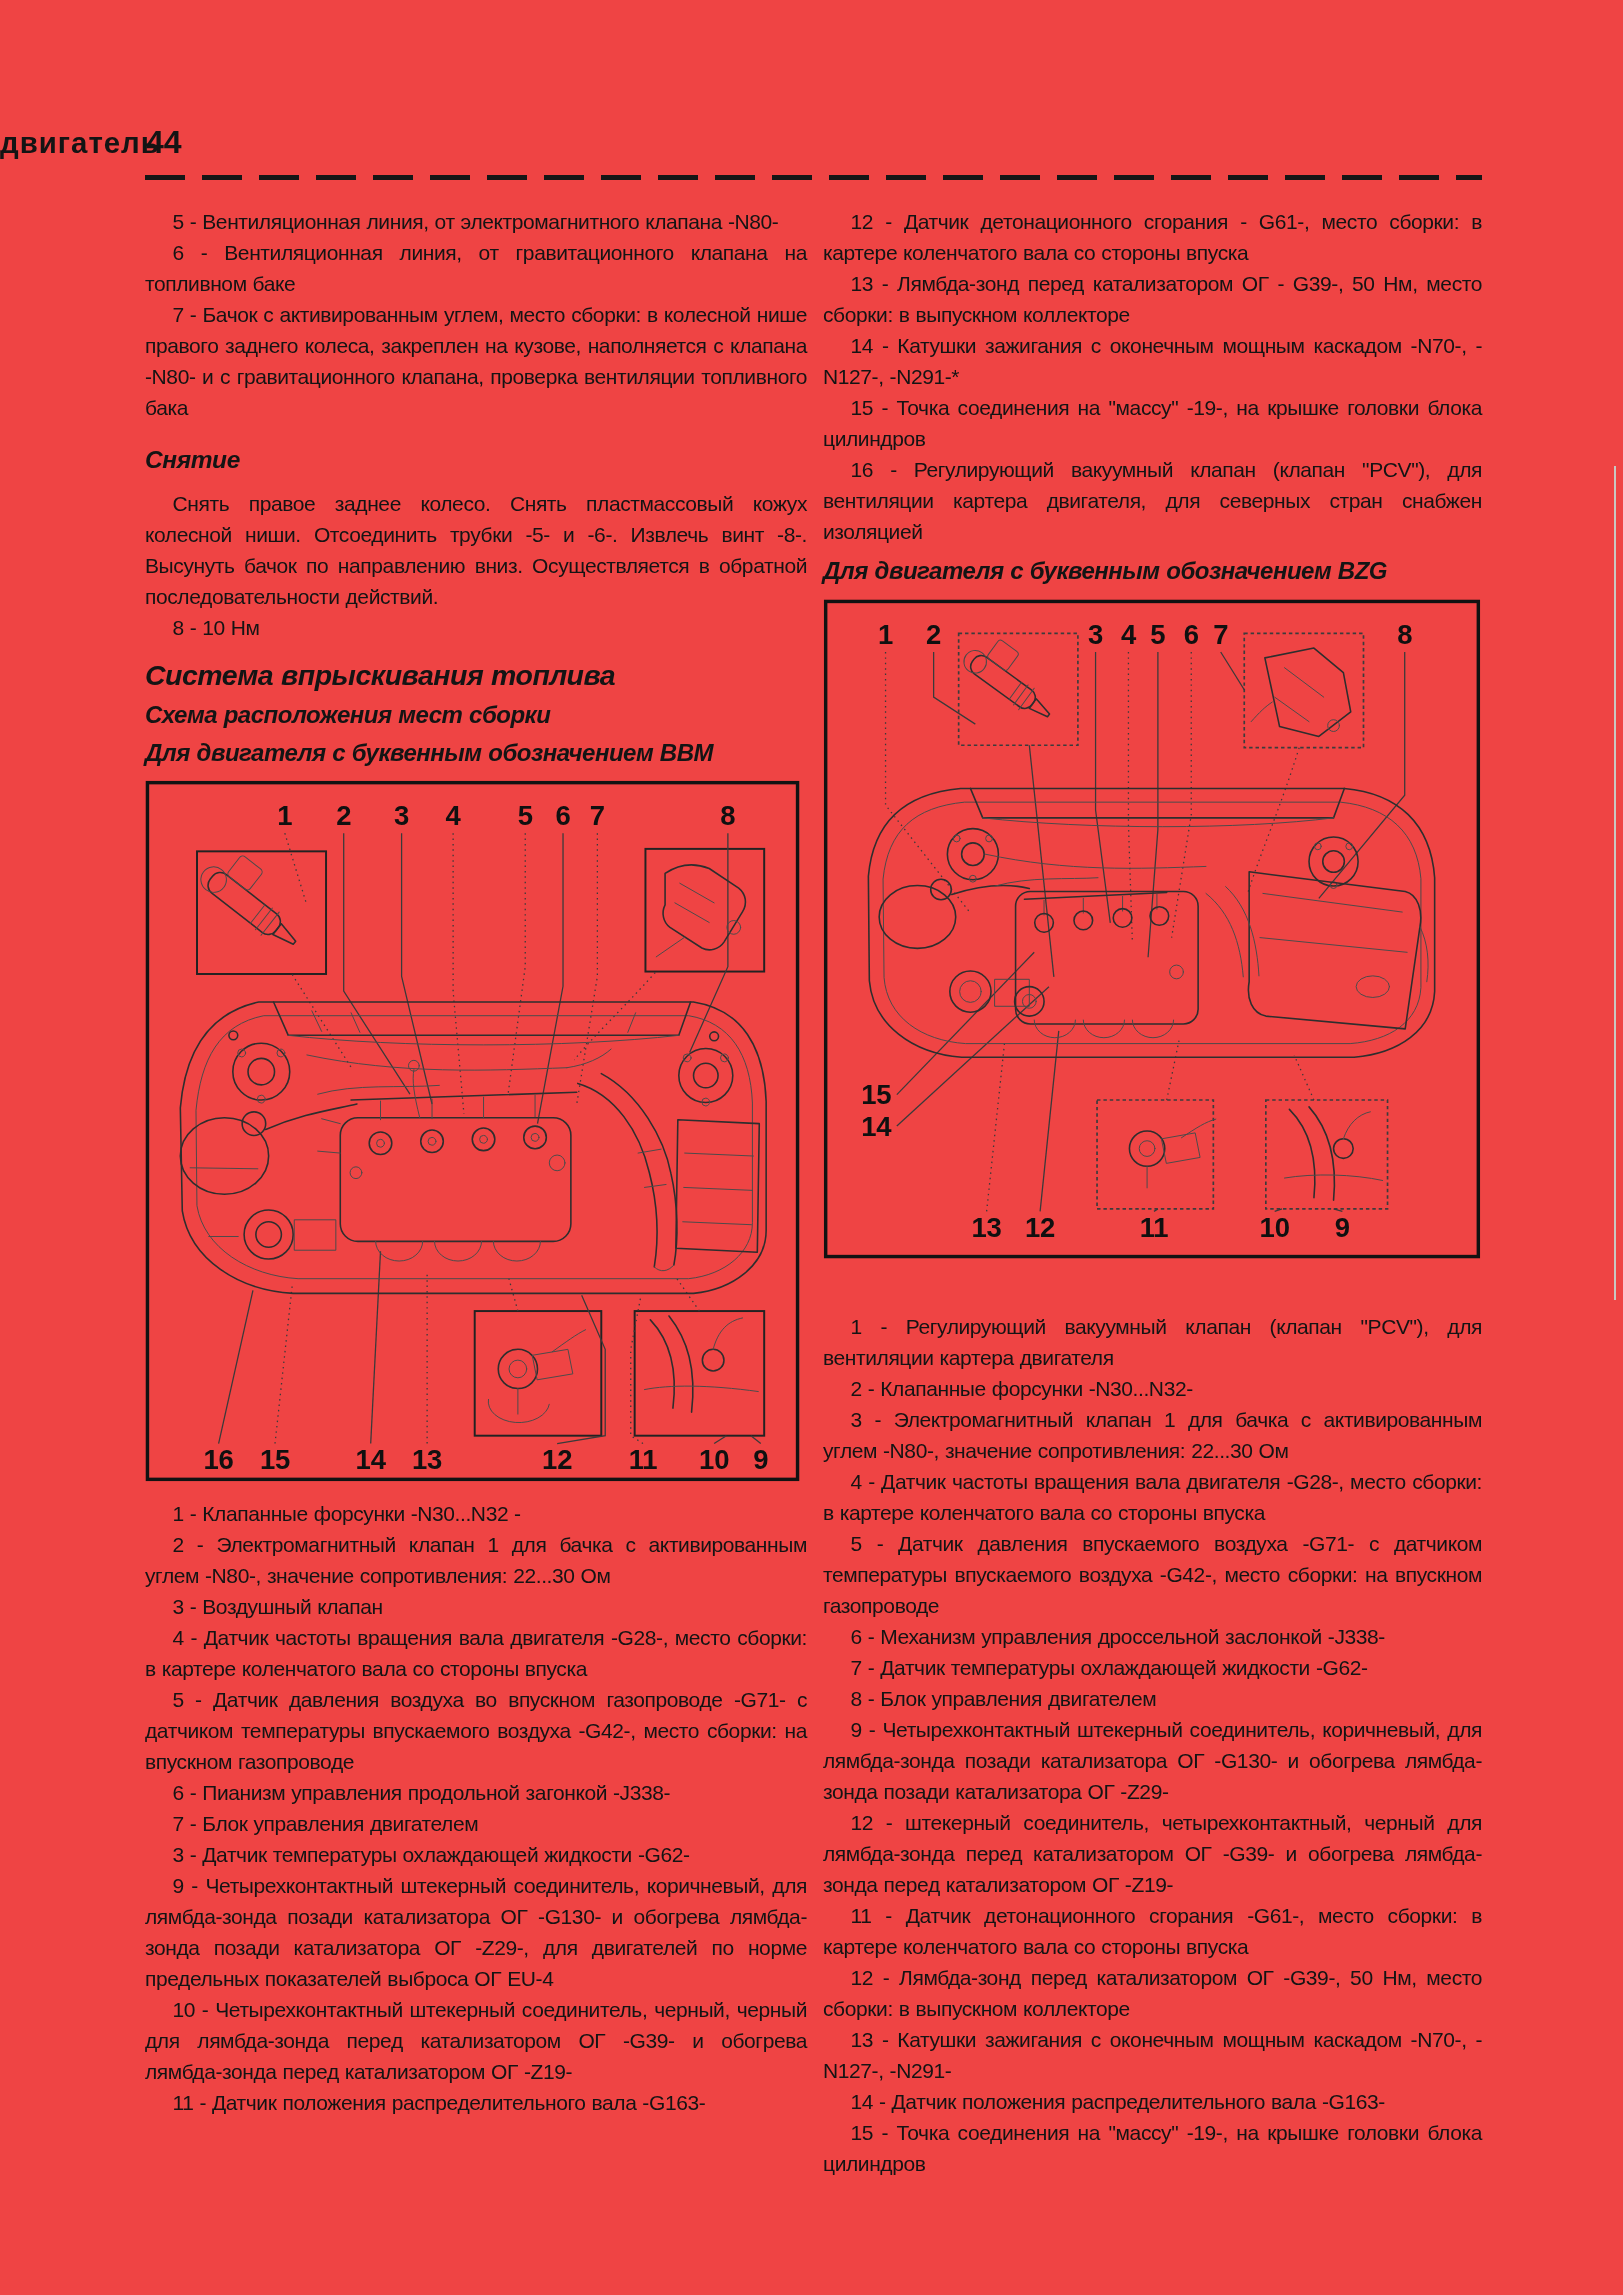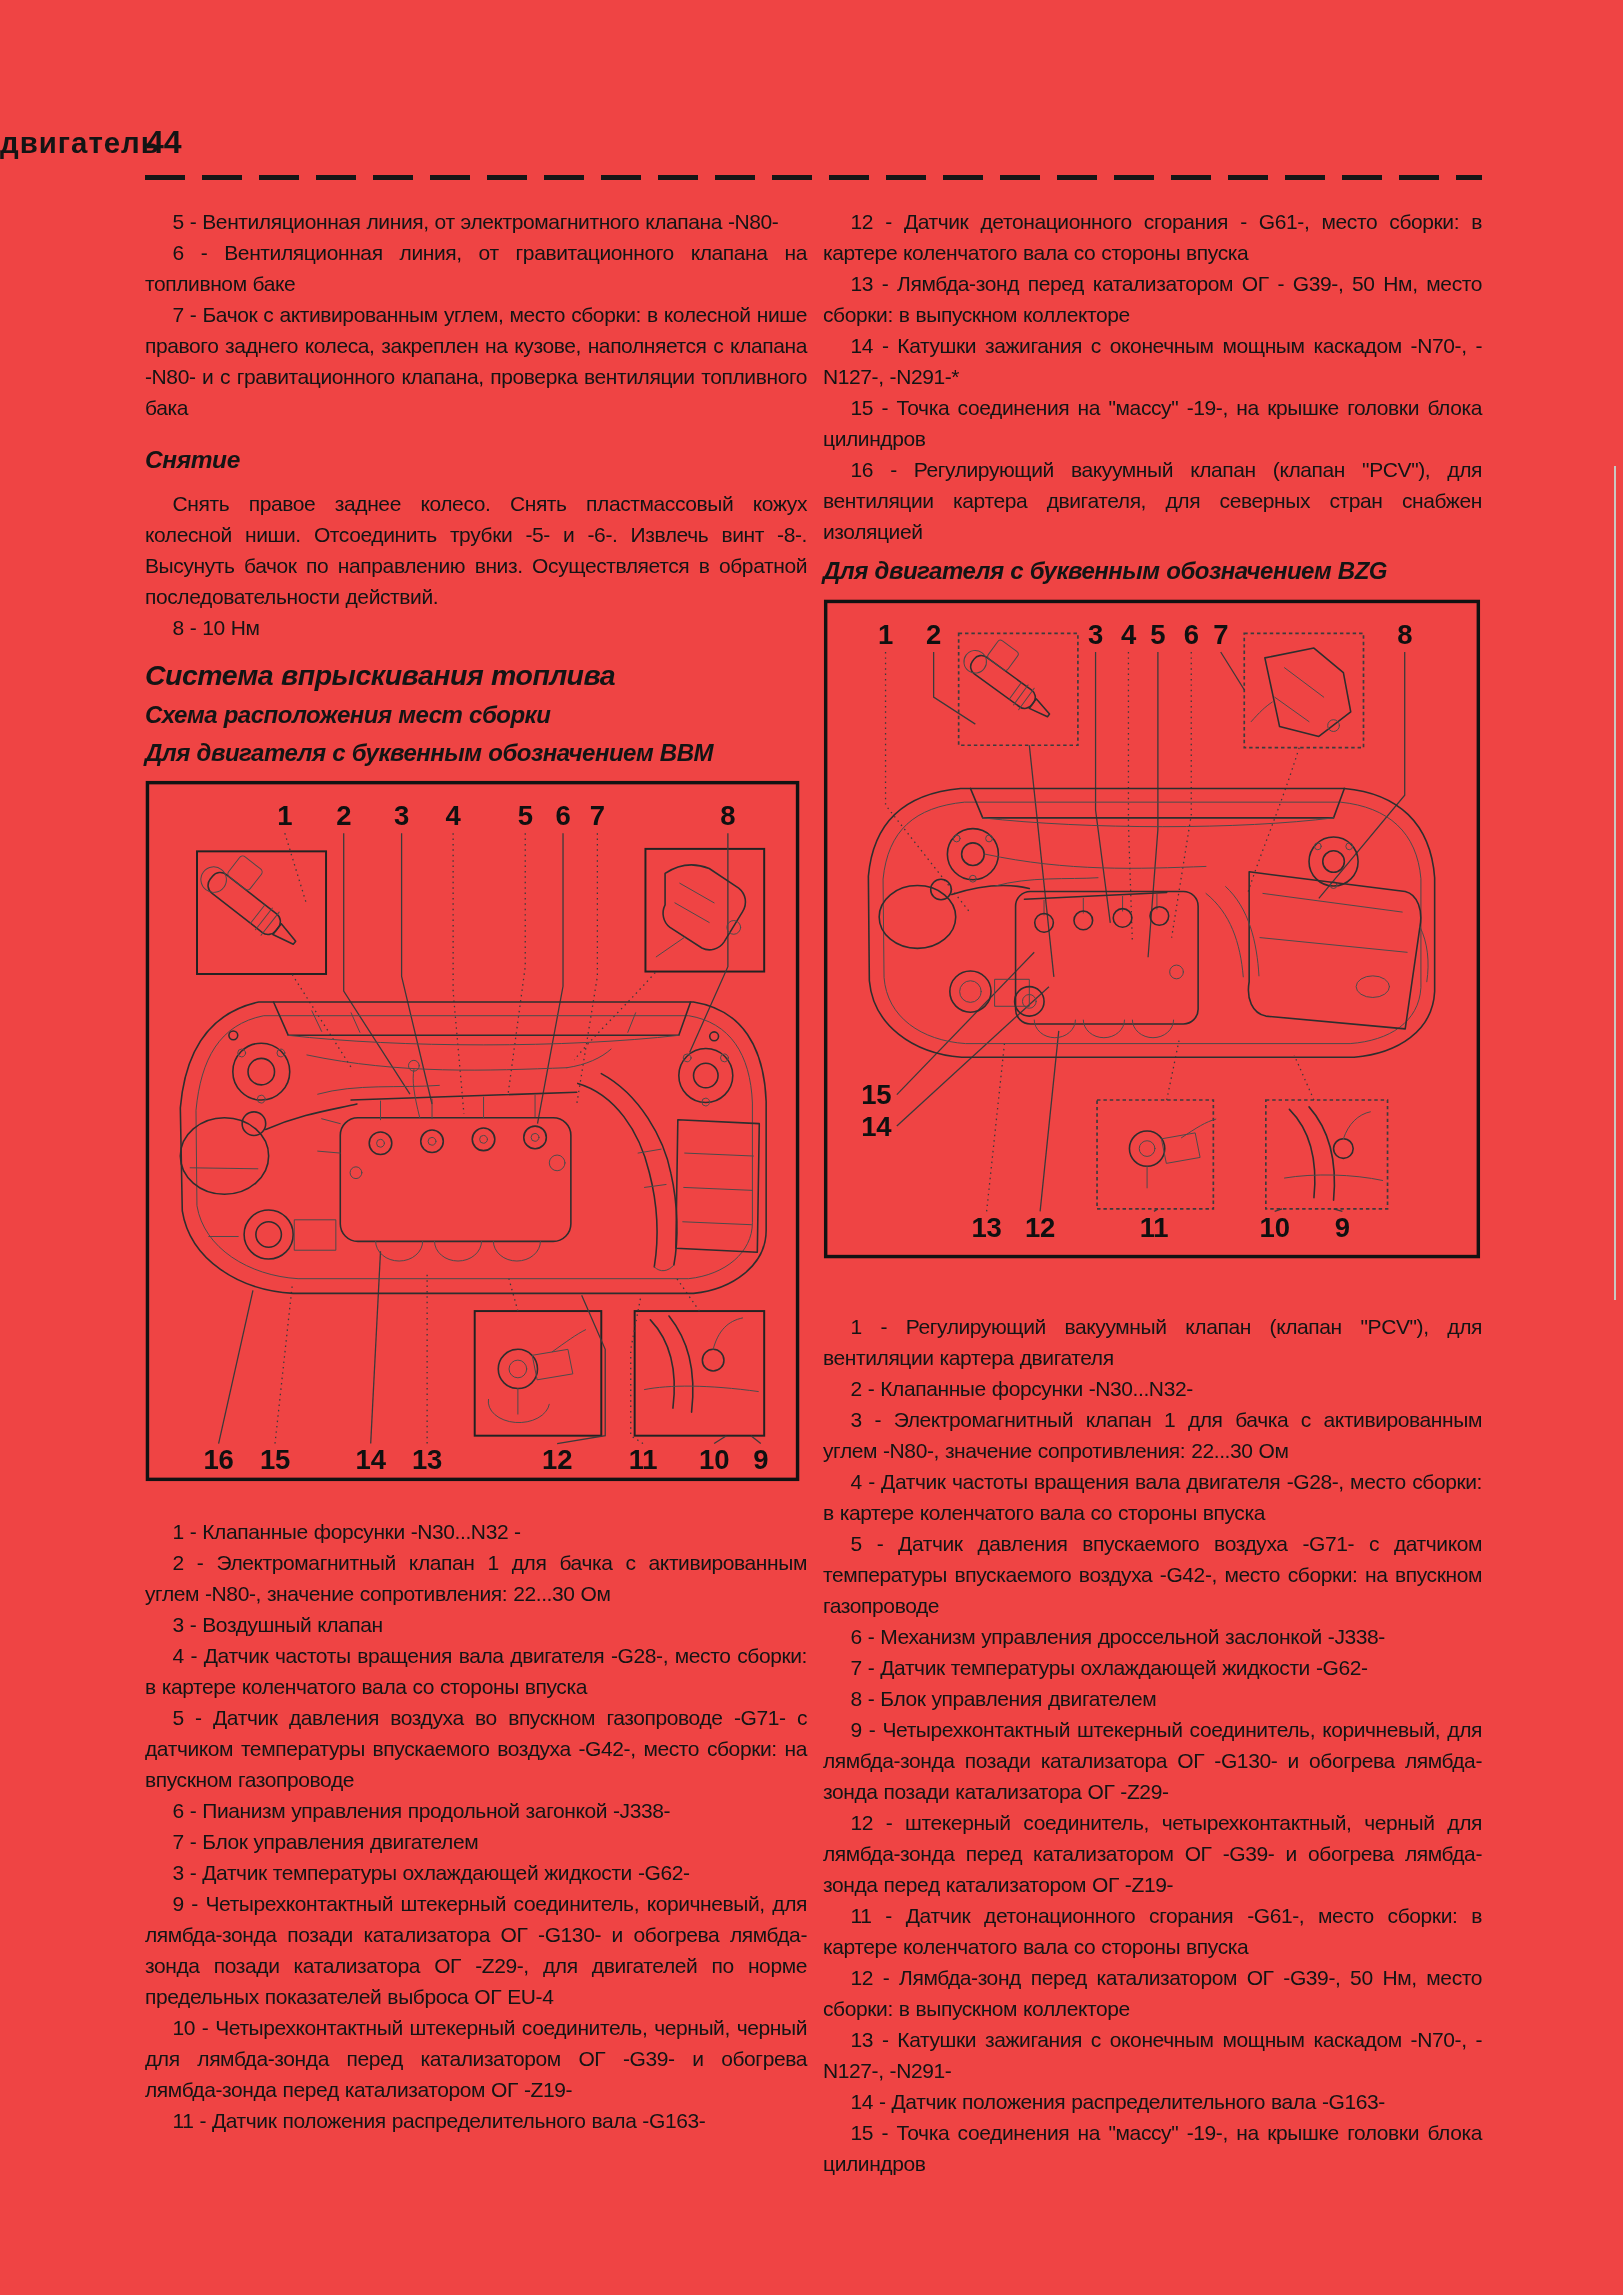--- a/index.html
+++ b/index.html
@@ -11,21 +11,21 @@
       background:repeating-linear-gradient(90deg,#161616 0 40px,rgba(0,0,0,0) 40px 57px);}
   .col{position:absolute;top:206px;font-size:21px;line-height:31px;text-align:justify;
        letter-spacing:-0.4px;word-spacing:0.5px;}
   .col-left{left:145px;width:662px;}
   .col-right{left:823px;width:659px;}
   p.item{margin:0;text-indent:27.5px;}
   .h-removal{font-size:24.5px;font-weight:bold;font-style:italic;margin:22.6px 0 14.7px;line-height:27.5px;}
   .h-section{font-size:28.5px;font-weight:bold;margin:17.7px 0 0;line-height:31px;letter-spacing:-0.5px;font-style:italic;}
   .h-sub{font-size:24px;font-weight:bold;font-style:italic;margin:10px 0 0;line-height:27.5px;letter-spacing:-0.5px;}
   .diagram{display:block;margin-top:13.7px;}
-  .legend{margin-top:34px;}
+  .legend{margin-top:16px;}
   .col-right .diagram{margin-top:14.7px;}
   .col-right .legend{margin-top:52px;}
   
   .frame{fill:none;stroke:#121212;stroke-width:7;}
   .dnum{font-family:"Liberation Sans",sans-serif;font-size:56px;font-weight:700;fill:#101010;text-anchor:middle;}
   .lead{fill:none;stroke:#3a3a3a;stroke-width:2.6;}
   .dot{stroke-dasharray:3 8;}
   .art{fill:none;stroke:#2e2e2e;stroke-width:3.2;stroke-linecap:round;stroke-linejoin:round;}
   .thin{stroke-width:2;stroke:#4a4a4a;}
   .inset{fill:none;stroke:#222;stroke-width:4;}

